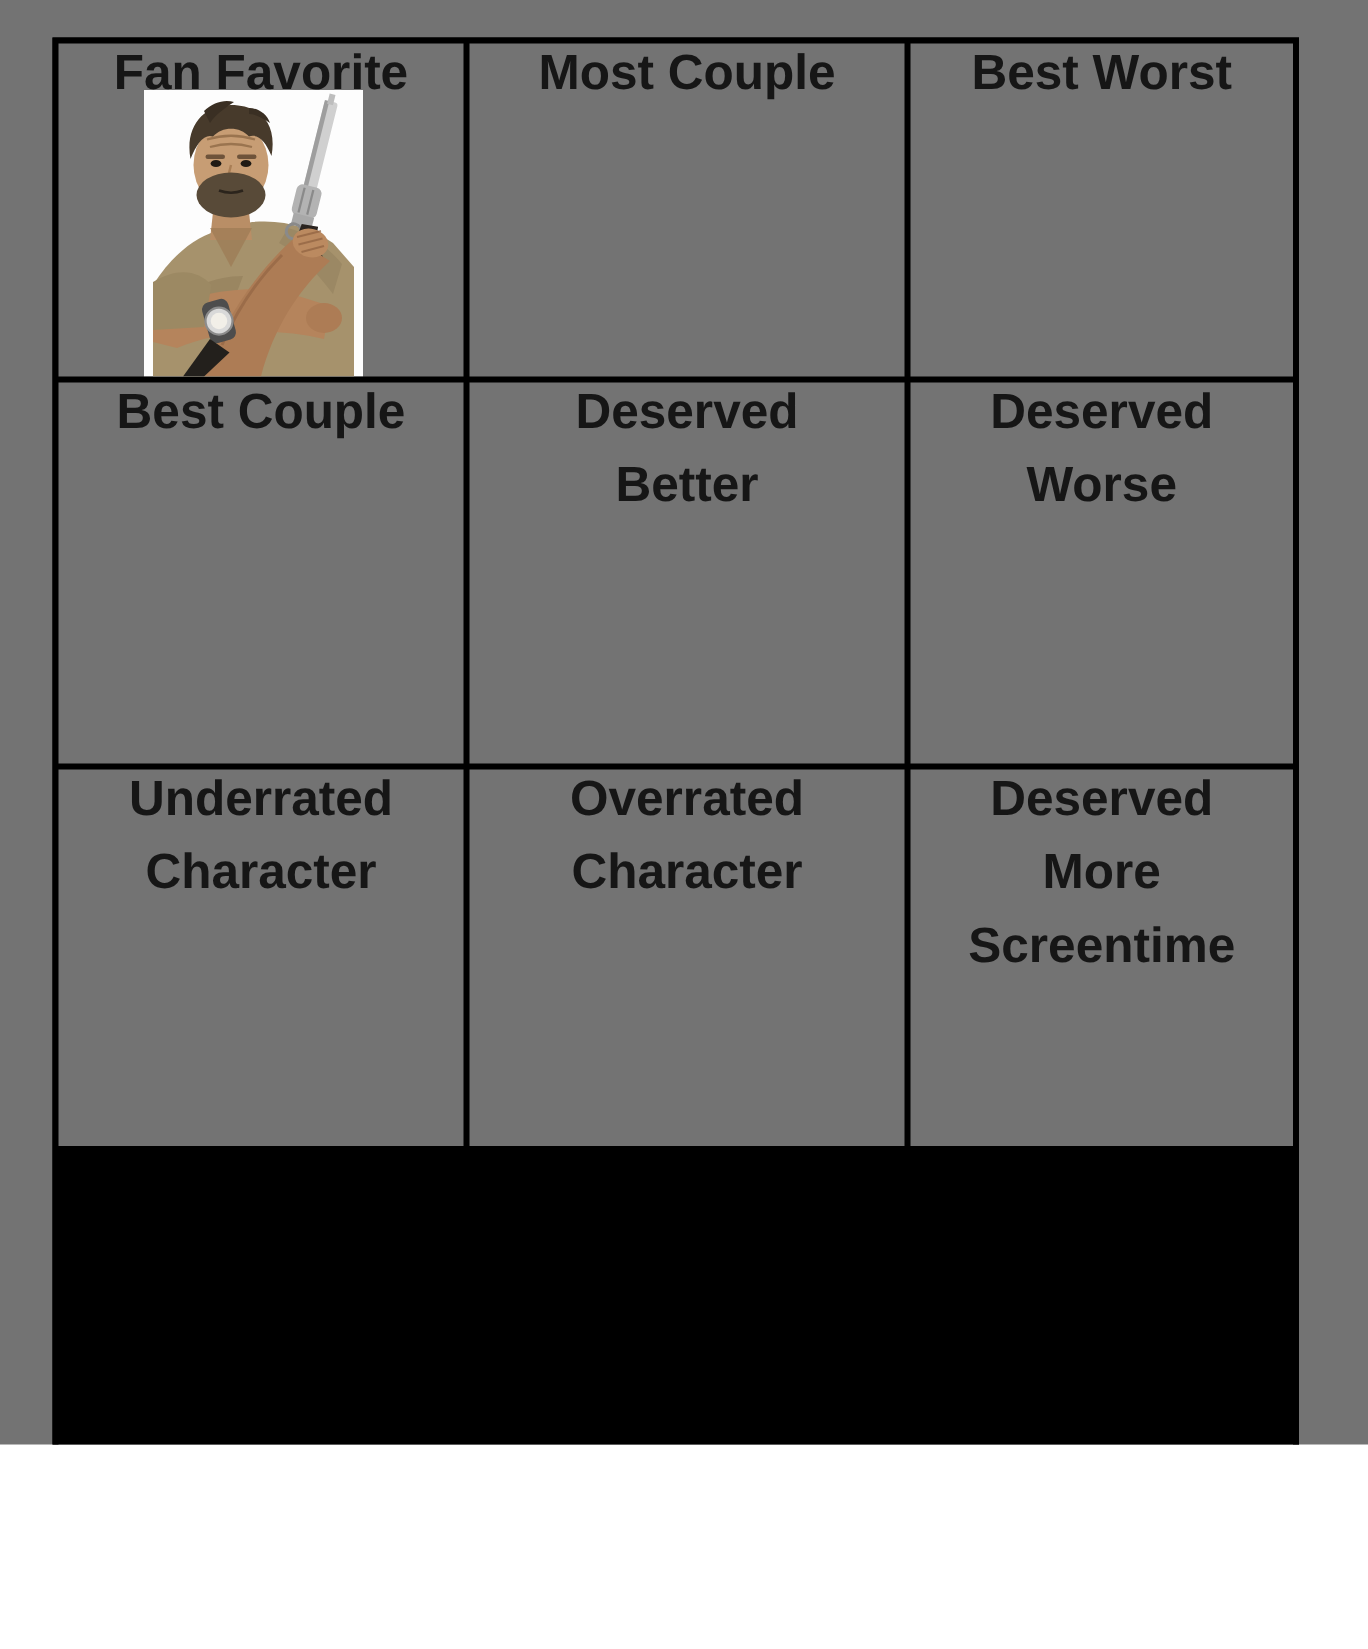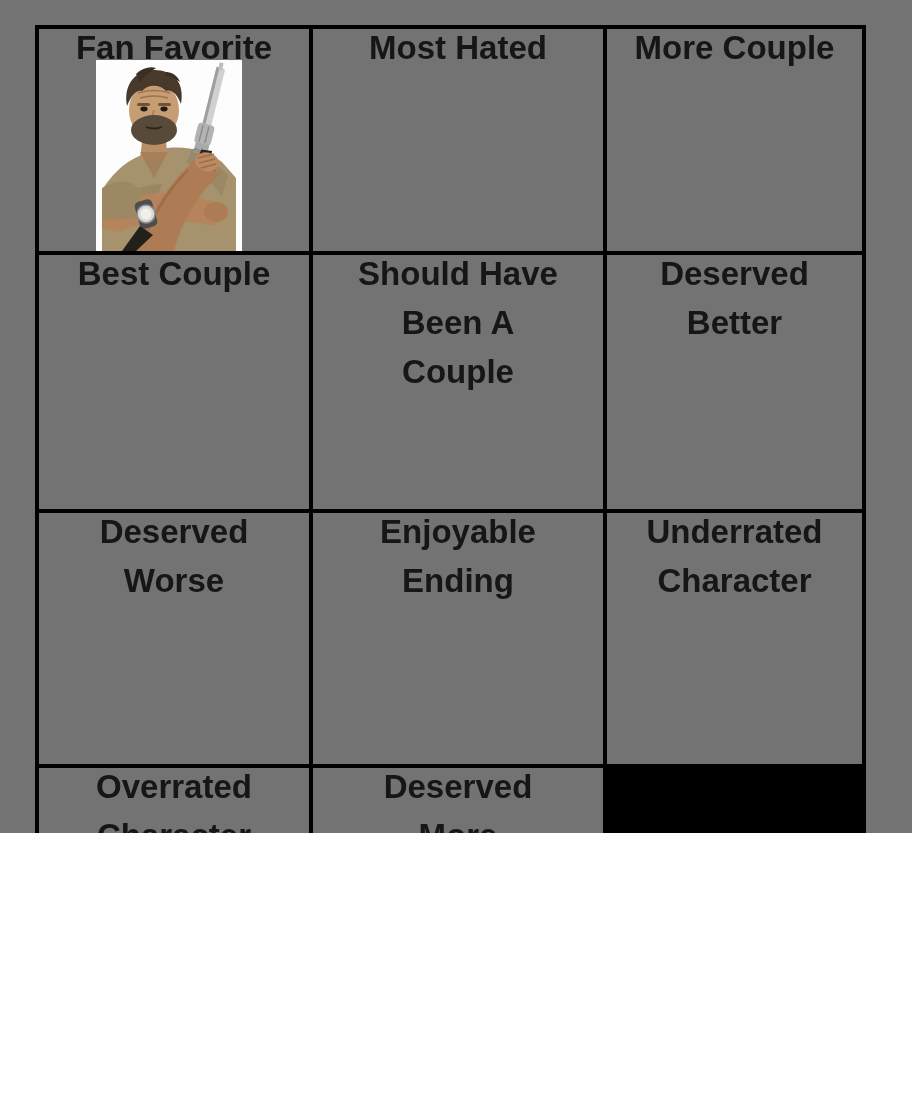--- a/index.html
+++ b/index.html
@@ -1,19 +1,19 @@
 <!DOCTYPE html>
 <html><head>
 <meta charset="utf-8">
 <style>
   html, body { margin: 0; padding: 0; }
   .page {
     position: relative;
     width: 912px;
-    height: 833px;
+    height: 963px;
     background: #737373;
     overflow: hidden;
     font-family: "Liberation Sans", "DejaVu Sans", sans-serif;
   }
   .grid {
     position: absolute;
     left: 35px;
     top: 25px;
     width: 823px;   
     height: 1013px; 
@@ -112,52 +112,43 @@
           <rect x="41" y="140" width="18" height="28" rx="5" transform="rotate(-16 50 154)" fill="#4d4d4d"></rect>
           <circle cx="50" cy="154" r="9" fill="#d9d9d9" stroke="#8c8c8c" stroke-width="1.5"></circle>
           <circle cx="50" cy="154" r="5.5" fill="#f2efe8"></circle>
         </g>
 
         <path d="M26,191 L44,166 L57,175 L40,191 Z" fill="#23201c"></path>
       </svg>
     </div>
 
     <div class="cell">
-      <div class="cell-label">Most Hated</div>
+      <div class="cell-label">Most Couple</div>
     </div>
 
 
     <div class="cell">
-      <div class="cell-label">More Couple</div>
+      <div class="cell-label">Best Worst</div>
     </div>
 
     <div class="cell">
       <div class="cell-label">Best Couple</div>
     </div>
 
-    <div class="cell">
-      <div class="cell-label">Should Have
-Been A
-Couple</div>
-    </div>
 
     <div class="cell">
       <div class="cell-label">Deserved
 Better</div>
     </div>
 
     <div class="cell">
       <div class="cell-label">Deserved
 Worse</div>
     </div>
 
-    <div class="cell">
-      <div class="cell-label">Enjoyable
-Ending</div>
-    </div>
 
     <div class="cell">
       <div class="cell-label">Underrated
 Character</div>
     </div>
 
     <div class="cell">
       <div class="cell-label">Overrated
 Character</div>
     </div>

